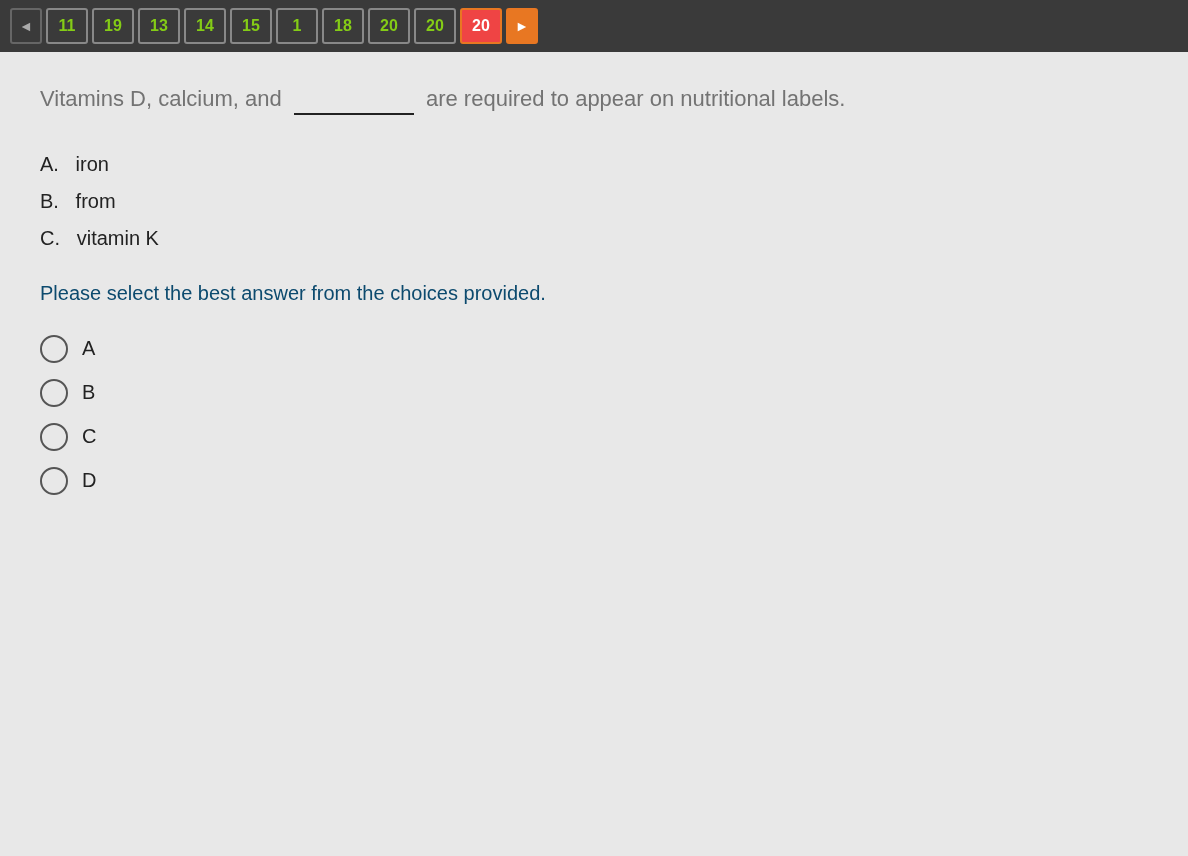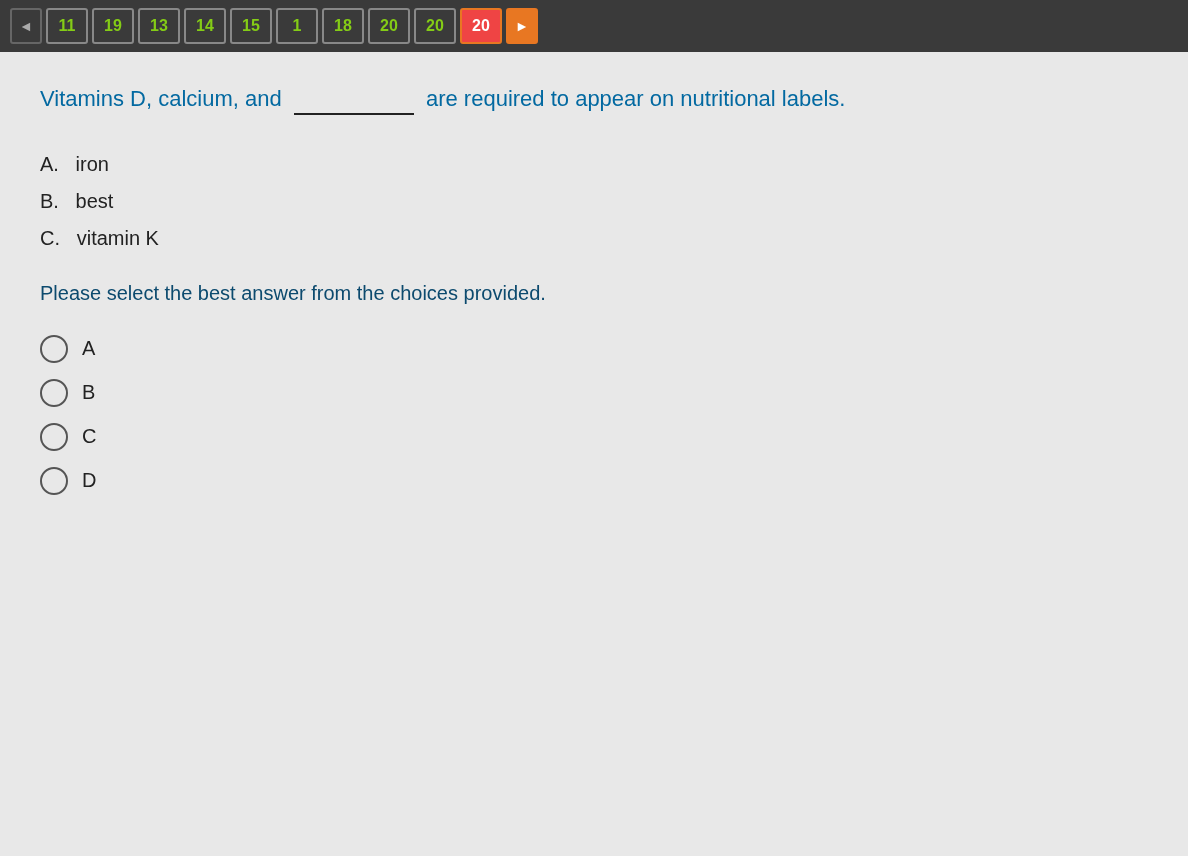--- a/index.html
+++ b/index.html
@@ -76,21 +76,21 @@
 
     
     .content {
       background-color: #e8e8e8;
       padding: 30px 40px;
       min-height: 820px;
     }
 
     .question-text {
       font-size: 22px;
-      color: #0369a1;
+      color: #737373;
       margin-bottom: 20px;
       line-height: 1.4;
     }
 
     .blank {
       display: inline-block;
       width: 120px;
       border-bottom: 2px solid #222;
       margin: 0 6px;
       vertical-align: bottom;
@@ -174,21 +174,21 @@
     <span>are required to appear on nutritional labels.</span>
   </div>
 
   <div class="choices">
     <div class="choice-item">
       <span>A.&nbsp;&nbsp;</span>
       <span>iron</span>
     </div>
     <div class="choice-item">
       <span>B.&nbsp;&nbsp;</span>
-      <span>best</span>
+      <span>from</span>
     </div>
     <div class="choice-item">
       <span>C.&nbsp;&nbsp;</span>
       <span>vitamin K</span>
     </div>
   </div>
 
   <div class="instructions">Please select the best answer from the choices provided.</div>
 
   <div class="radio-options">

